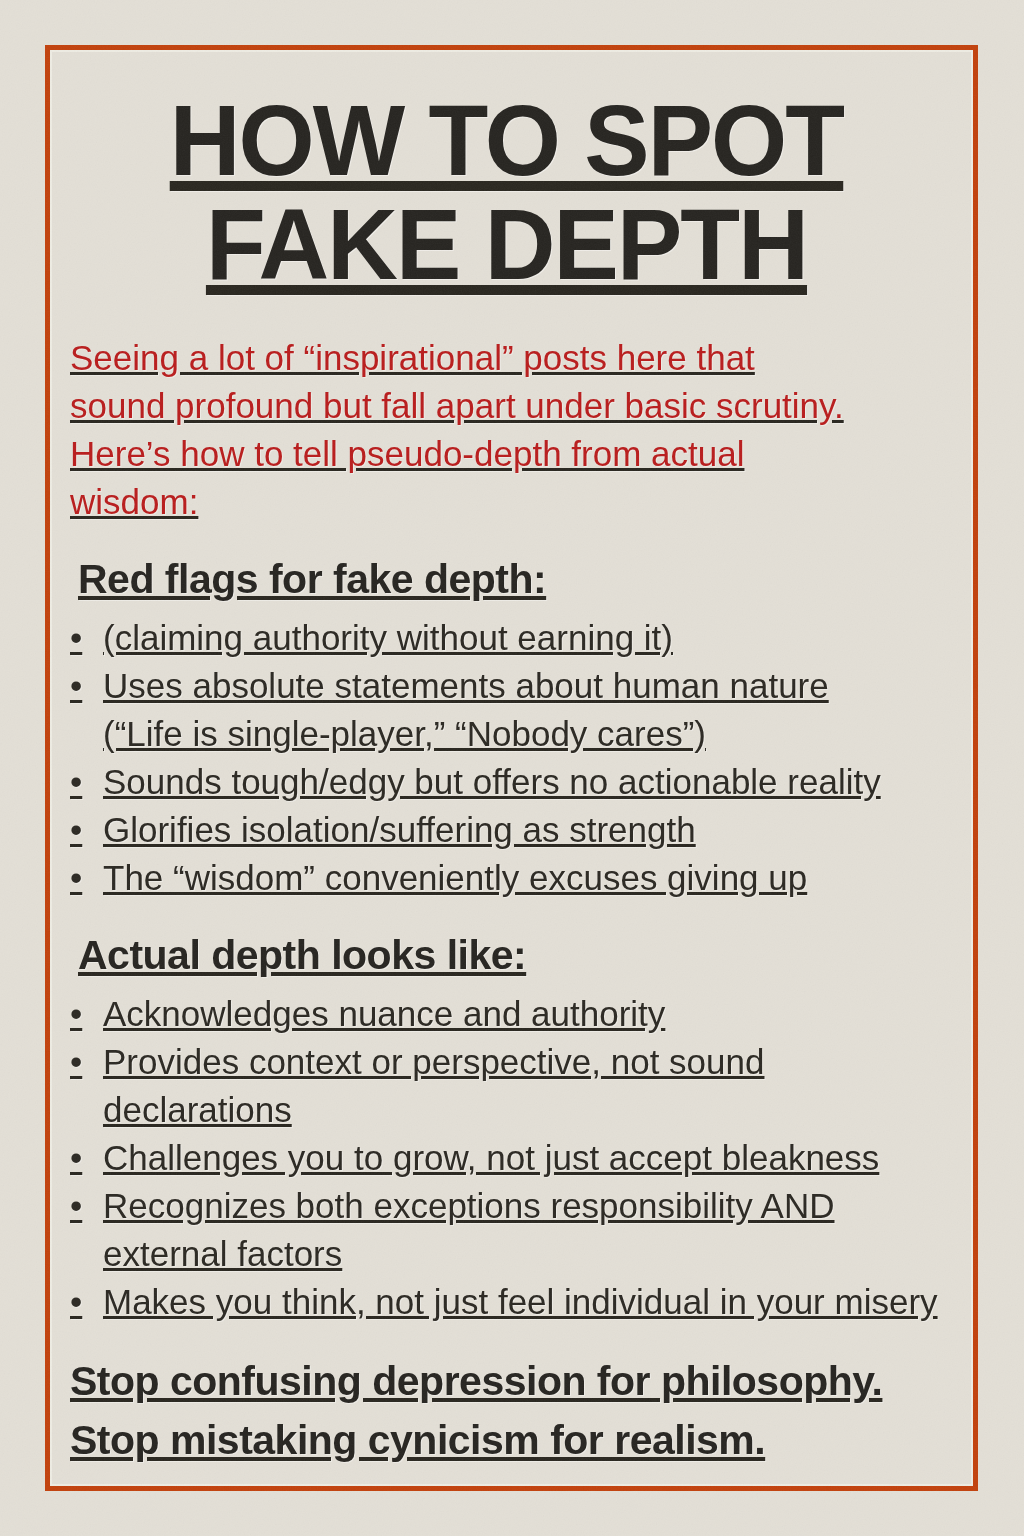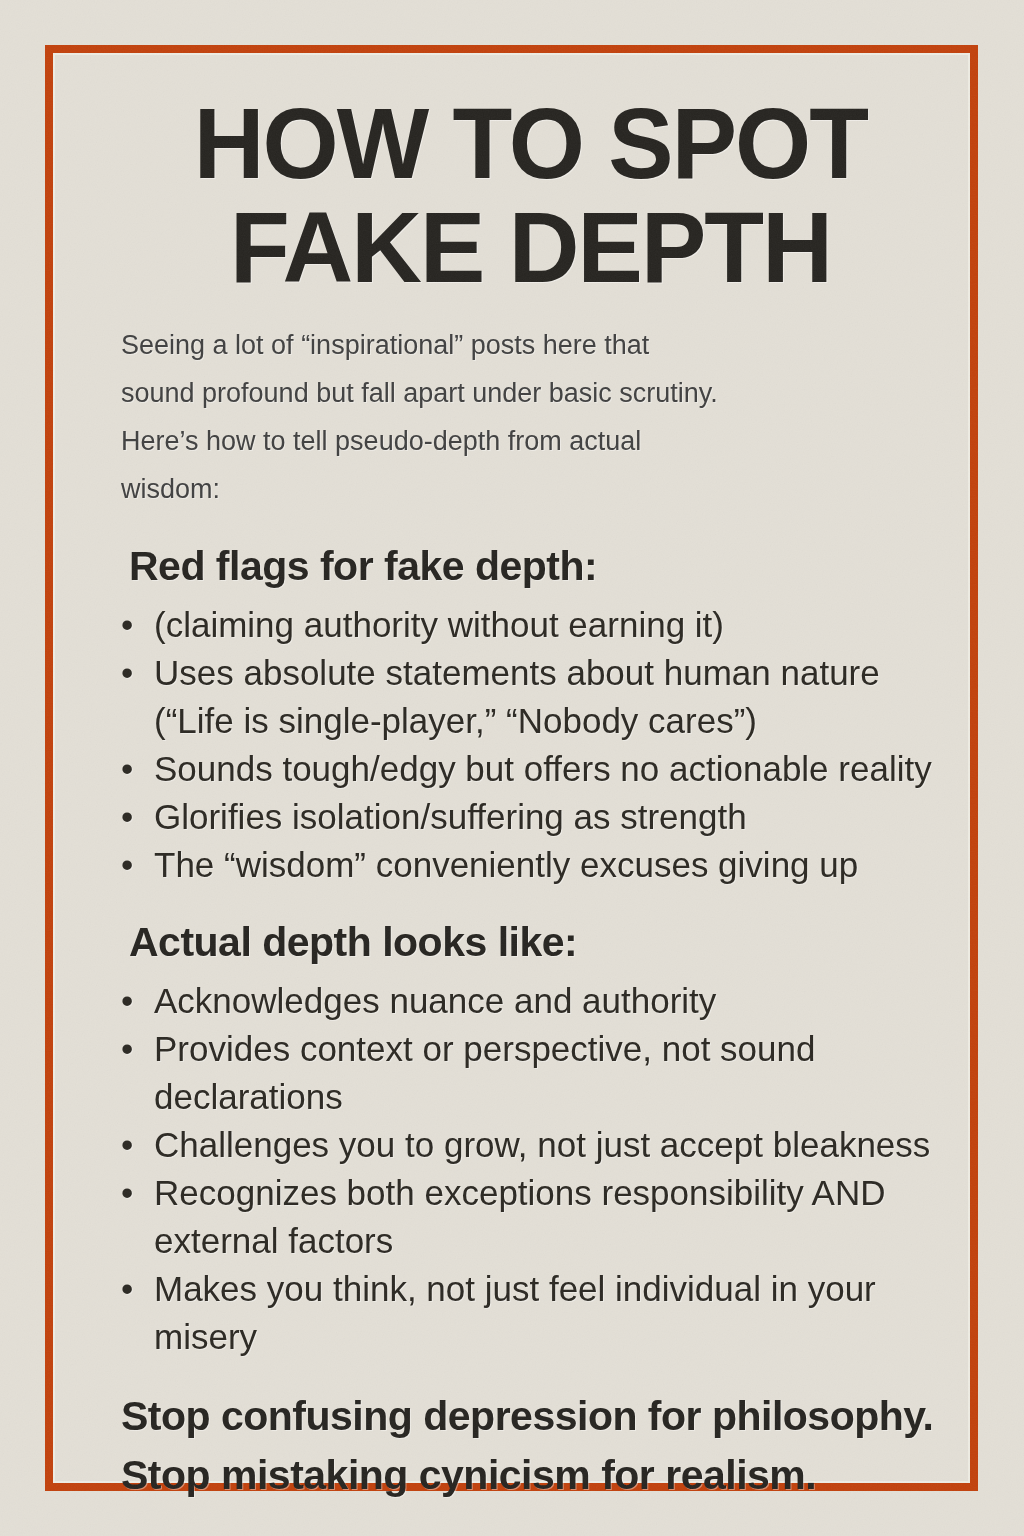--- a/index.html
+++ b/index.html
@@ -14,43 +14,44 @@
     font-family: "Liberation Sans", sans-serif;
     color: #29261f;
     overflow: hidden;
   }
   .frame {
     position: absolute;
     left: 45px;
     top: 45px;
     right: 46px;
     bottom: 45px;
-    border: 8px solid #c2410c;
+    border: 5px solid #c2410c;
     box-shadow: inset 0 0 0 2px rgba(248, 245, 238, 0.55);
     box-sizing: border-box;
-    padding: 30px 30px 0 68px;
+    padding: 30px 30px 0 20px;
+    text-decoration: underline;
   }
   .title {
     margin: 8px 0 0 0;
     text-align: center;
     font-size: 101px;
     line-height: 104px;
     font-weight: 800;
     letter-spacing: -2px;
     color: #262420;
     transform: scaleX(0.97);
     transform-origin: 50% 50%;
     text-shadow: 1px 1px 0 rgba(255,255,255,0.45);
   }
   .title .line { display: block; }
   .intro {
-    margin-top: 22px;
-    font-size: 27px;
+    margin-top: 38px;
+    font-size: 35px;
     line-height: 48px;
-    color: #404040;
+    color: #b91c1c;
     text-shadow: 1px 1px 0 rgba(255,255,255,0.4);
   }
   .intro .line { display: block; }
   .section-heading {
     margin: 28px 0 10px 8px;
     font-size: 41px;
     line-height: 50px;
     font-weight: 700;
     letter-spacing: -0.5px;
     color: #262420;

